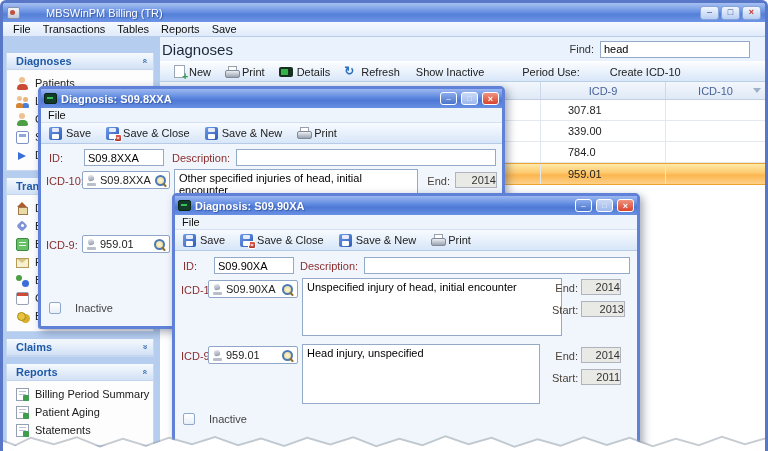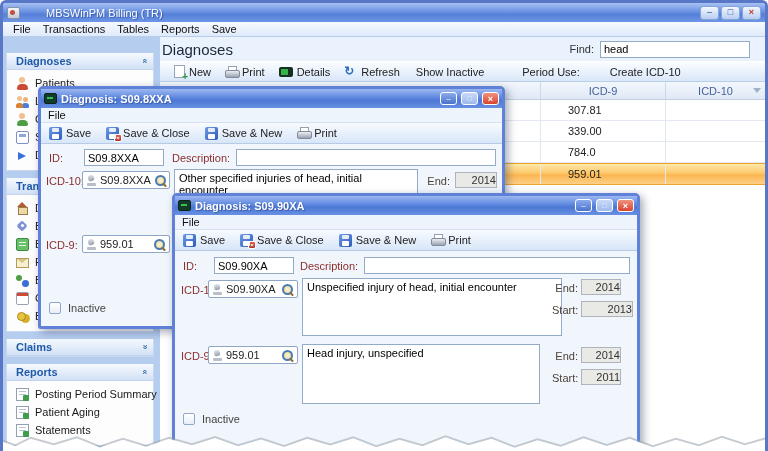--- a/index.html
+++ b/index.html
@@ -120,21 +120,21 @@
   .dtext{position:absolute;border:1px solid #93aac9;font:11px "Liberation Sans",sans-serif;padding:2px 4px;background:#fff;resize:none;overflow:hidden;}
   .lookup{position:absolute;height:18px;display:flex;align-items:center;gap:3px;background:#fff;border:1px solid #8fa6c8;border-radius:2px;padding:0 3px;}
   .lookup .code{flex:1;color:#222;white-space:nowrap;}
   .i-stamp{width:11px;height:11px;position:relative;flex:none;}
   .i-stamp::before{content:"";position:absolute;top:0;left:2px;width:6px;height:6px;background:linear-gradient(#e2e6ec,#97a0b0);border-radius:50% 50% 2px 2px;transform:rotate(-15deg);}
   .i-stamp::after{content:"";position:absolute;bottom:0;left:1px;width:9px;height:3px;background:#b8bfca;border-radius:1px;}
   .i-mag{width:13px;height:13px;position:relative;flex:none;}
   .i-mag::before{content:"";position:absolute;top:1px;left:1px;width:7px;height:7px;border:2px solid #4a7ab8;border-radius:50%;background:radial-gradient(#fdf6d8,#e8d48a);}
   .i-mag::after{content:"";position:absolute;right:0;bottom:1px;width:5px;height:2px;background:#8a6d2f;transform:rotate(45deg);border-radius:1px;}
   .ro{position:absolute;height:16px;background:#e9e9e6;border:1px solid #aeb3bd;color:#333;text-align:right;line-height:15px;}
-  .cbox{position:absolute;display:flex;align-items:center;gap:7px;color:#444;}
+  .cbox{position:absolute;display:flex;align-items:center;gap:14px;color:#444;}
   .cb{width:12px;height:12px;background:linear-gradient(#fff,#e8eef8);border:1px solid #8fa8cc;border-radius:2px;flex:none;}
   
   .torn-shadow,.torn{position:absolute;left:-3px;right:-3px;bottom:-1px;height:19px;}
   .torn-shadow{background:#98a2ac;opacity:.55;transform:translateY(-2px);z-index:59;}
   .torn{background:#fff;z-index:60;}
   .torn,.torn-shadow{clip-path:polygon(0% 100%,0% 40%,2% 70%,4% 30%,7% 64%,10% 28%,13% 76%,16% 36%,19% 72%,22% 30%,25% 64%,28% 26%,31% 70%,34% 34%,37% 74%,40% 30%,43% 66%,46% 28%,49% 75%,52% 35%,55% 70%,58% 22%,61% 65%,64% 30%,67% 78%,70% 38%,73% 72%,76% 28%,79% 68%,82% 30%,85% 75%,88% 35%,91% 70%,94% 25%,97% 65%,100% 30%,100% 100%);}
 </style>
 </head>
 <body>
 
@@ -236,21 +236,21 @@
       </div>
       <div class="sec">
         <div class="sec-head">
           <span>Reports</span>
           <span class="sp"></span>
             <span class="chev chev-up">«</span>
         </div>
         <div class="sec-body">
           <div class="item">
             <span class="si i-report"></span>
-            <span>Posting Period Summary</span>
+            <span>Billing Period Summary</span>
             </div>
           <div class="item">
             <span class="si i-report"></span>
             <span>Patient Aging</span>
             </div>
           <div class="item">
             <span class="si i-report"></span>
             <span>Statements</span>
             </div>
         </div>
@@ -425,21 +425,21 @@
       <span class="flabel" style="left:6px;top:33px;">ICD-10:</span>
       <span class="lookup" style="left:33px;top:29px;width:90px;">
         <span class="i-stamp"></span>
         <span class="code">S09.90XA</span>
         <span class="i-mag"></span>
       </span>
       <textarea class="dtext" style="left: 127px; top: 27px; width: 260px; height: 58px;">Unspecified injury of head, initial encounter</textarea>
       <span class="glabel" style="left:377px;top:31px;">End:</span>
       <div class="ro" style="left:406px;top:28px;width:40px;">2014</div>
       <span class="glabel" style="left:377px;top:53px;">Start:</span>
-      <div class="ro" style="left:406px;top:50px;width:52px;">2013</div>
+      <div class="ro" style="left:406px;top:50px;width:44px;">2013</div>
 
       <span class="flabel" style="left:6px;top:99px;">ICD-9:</span>
       <span class="lookup" style="left:33px;top:95px;width:90px;">
         <span class="i-stamp"></span>
         <span class="code">959.01</span>
         <span class="i-mag"></span>
       </span>
       <textarea class="dtext" style="left: 127px; top: 93px; width: 238px; height: 60px;">Head injury, unspecified</textarea>
       <span class="glabel" style="left:377px;top:99px;">End:</span>
       <div class="ro" style="left:406px;top:96px;width:40px;">2014</div>

